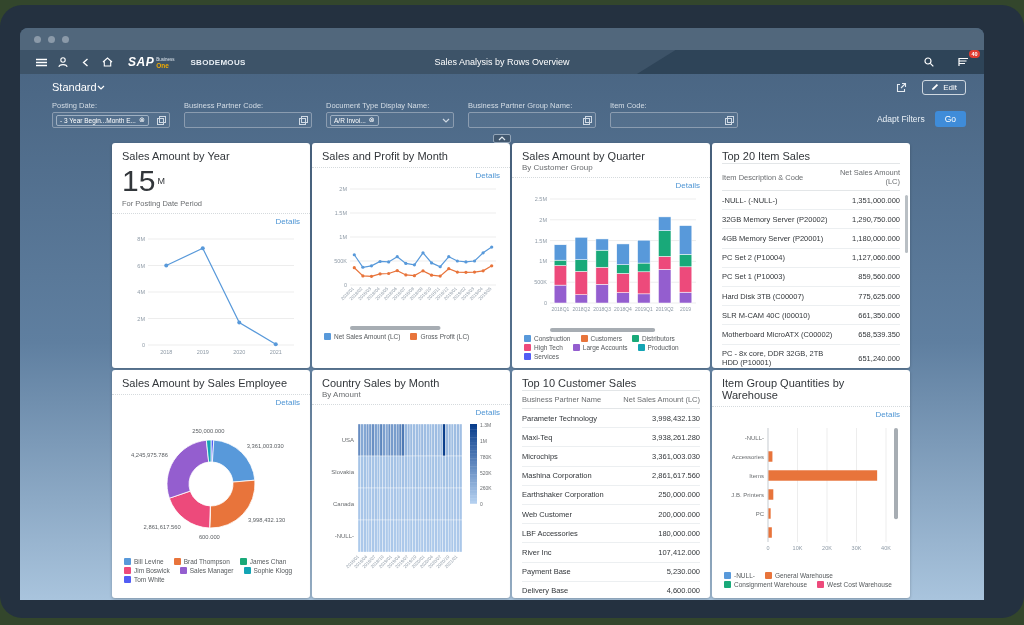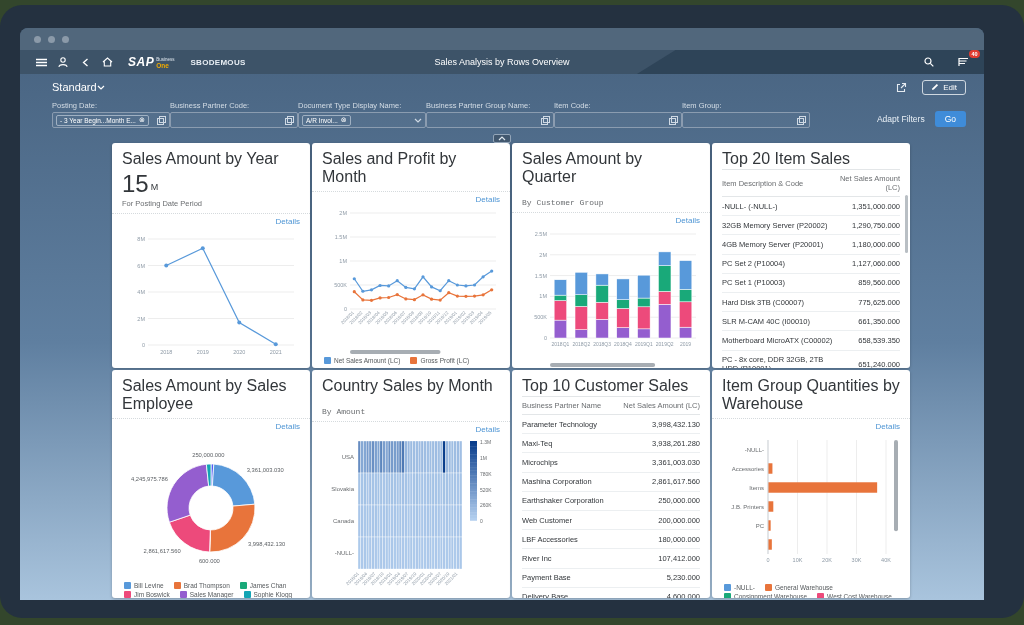--- a/index.html
+++ b/index.html
@@ -46,26 +46,26 @@
   .chip .x { font-size:7px; cursor:pointer; }
   .factions { margin-left:auto; display:flex; align-items:center; gap:10px; padding-top:10px; }
   .adapt { font-size:8.5px; color:#eaf1f7; cursor:pointer; white-space:nowrap; }
   .gobtn { background:#3f8cd9; color:#fff; font-size:8.5px; border-radius:3px; padding:3px 10px; cursor:pointer; }
   .collapse { position:absolute; left:50%; bottom:-5px; transform:translateX(-50%); width:18px; height:9px; border:1px solid #93a5b8; border-radius:2px; background:#42586f; display:flex; align-items:center; justify-content:center; cursor:pointer; z-index:5; }
 
   
   .dashboard { height:462px; padding:5px 94px 0 92px; position:relative; }
   .grid { display:grid; grid-template-columns:repeat(4,198px); grid-template-rows:225px 228px; gap:2px; }
   .card { background:#fff; border-radius:3px; box-shadow:0 1px 3px rgba(0,0,0,.25); padding:7px 10px 4px; overflow:hidden; position:relative; }
-  .ctitle { font-size:16px; color:#32363a; }
-  .csub { font-size:8px; color:#6a6d70; margin-top:12px;font-family:Liberation Mono, monospace; }
+  .ctitle { font-size:11px; color:#32363a; }
+  .csub { font-size:8px; color:#6a6d70; margin-top:1px; }
   .cdivider { border-top:1px dotted #d5dadd; margin:5px -10px 0; }
   .details { text-align:right; font-size:8px; color:#4e95d4; padding:3px 0 1px; cursor:pointer; }
   .kpi { display:flex; align-items:flex-start; gap:2px; margin-top:4px; color:#32363a; }
-  .kpi .num { font-size:24px; font-weight:300; line-height:1; }
+  .kpi .num { font-size:30px; font-weight:300; line-height:1; }
   .kpi .unit { font-size:9px; margin-top:10px; }
   .kpisub { font-size:7.5px; color:#6a6d70; margin-top:3px; }
 
   .legend { display:flex; flex-wrap:wrap; gap:2px 10px; padding:2px 2px 0; }
   .litem { display:flex; align-items:center; gap:3px; }
   .lswatch { width:7px; height:7px; border-radius:1px; }
   .llabel { font-size:6.5px; color:#55595c; white-space:nowrap; }
 
   table.dtable { width:100%; border-collapse:collapse; margin-top:1px; }
   table.dtable th { font-size:7.5px; font-weight:normal; color:#6a6d70; text-align:left; border-top:1px solid #e3e6e8; border-bottom:1px solid #e3e6e8; padding:4px 0 4px; }
@@ -157,21 +157,21 @@
         <span class="editbtn">
           <svg width="8" height="8">
               <path d="M1 7 L1.5 5.2 L5.8 0.9 L7.1 2.2 L2.8 6.5 Z" fill="#fff"></path>
             </svg>
           <span>Edit</span>
         </span>
       </span>
     </div>
 
     <div class="filterbar">
-      <div id="filter-fields" style="display:flex; ">
+      <div id="filter-fields" style="display:flex; gap:14px;">
           <div class="ffield">
             <span class="flabel">Posting Date:</span>
             <span class="fbox" style="width: 118px;">
               <span class="chip">
                 <span>- 3 Year Begin...Month E...</span>
                 <span class="x">⊗</span>
               </span>
               <span class="spacer"></span>
               <svg width="9" height="9">
                 <rect x="0.5" y="2.5" width="6" height="6" fill="none" stroke="#cfd9e4" stroke-width="1"></rect>
@@ -207,30 +207,20 @@
             <span class="fbox">
               <span class="spacer"></span>
               <svg width="9" height="9">
                 <rect x="0.5" y="2.5" width="6" height="6" fill="none" stroke="#cfd9e4" stroke-width="1"></rect>
                 <rect x="2.5" y="0.5" width="6" height="6" fill="none" stroke="#cfd9e4" stroke-width="1"></rect>
               </svg>
             </span>
           </div>
           <div class="ffield">
             <span class="flabel">Item Code:</span>
-            <span class="fbox">
-              <span class="spacer"></span>
-              <svg width="9" height="9">
-                <rect x="0.5" y="2.5" width="6" height="6" fill="none" stroke="#cfd9e4" stroke-width="1"></rect>
-                <rect x="2.5" y="0.5" width="6" height="6" fill="none" stroke="#cfd9e4" stroke-width="1"></rect>
-              </svg>
-            </span>
-          </div>
-          <div class="ffield">
-            <span class="flabel">Item Group:</span>
             <span class="fbox">
               <span class="spacer"></span>
               <svg width="9" height="9">
                 <rect x="0.5" y="2.5" width="6" height="6" fill="none" stroke="#cfd9e4" stroke-width="1"></rect>
                 <rect x="2.5" y="0.5" width="6" height="6" fill="none" stroke="#cfd9e4" stroke-width="1"></rect>
               </svg>
             </span>
           </div>
         </div>
       <div class="factions">

